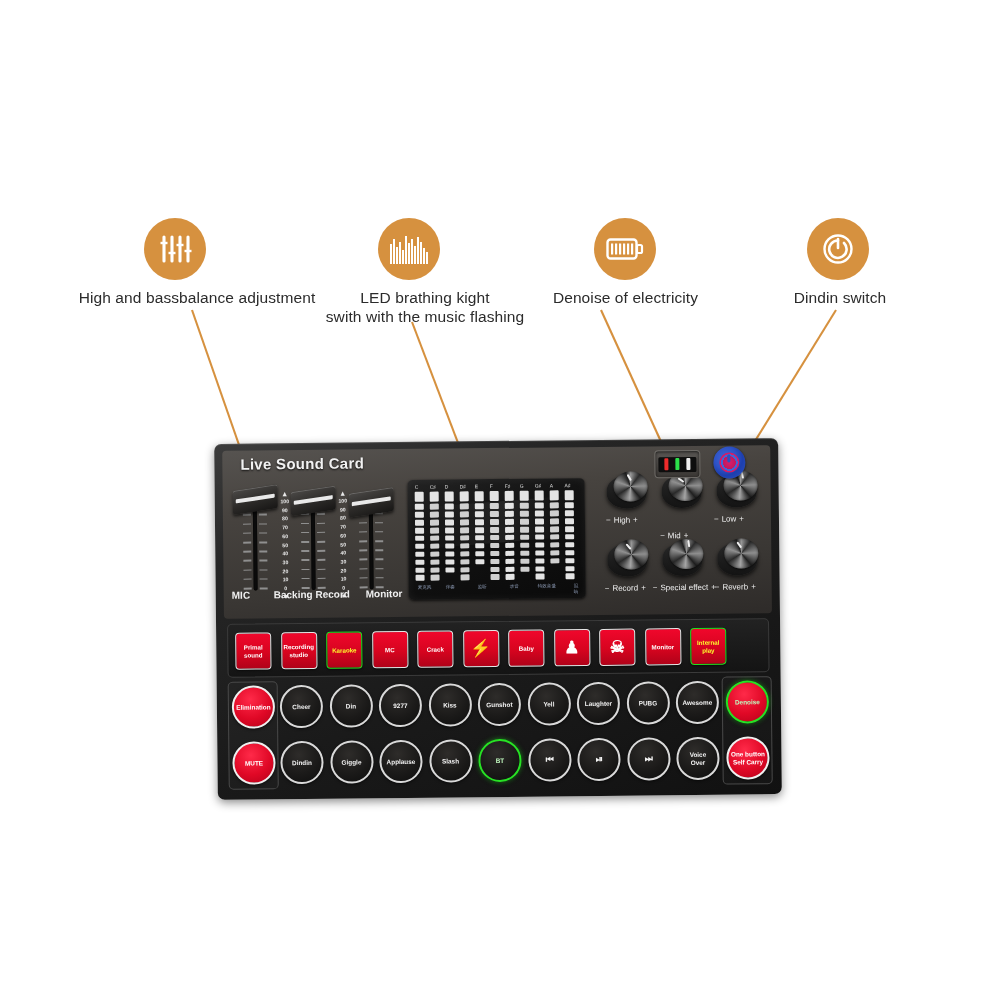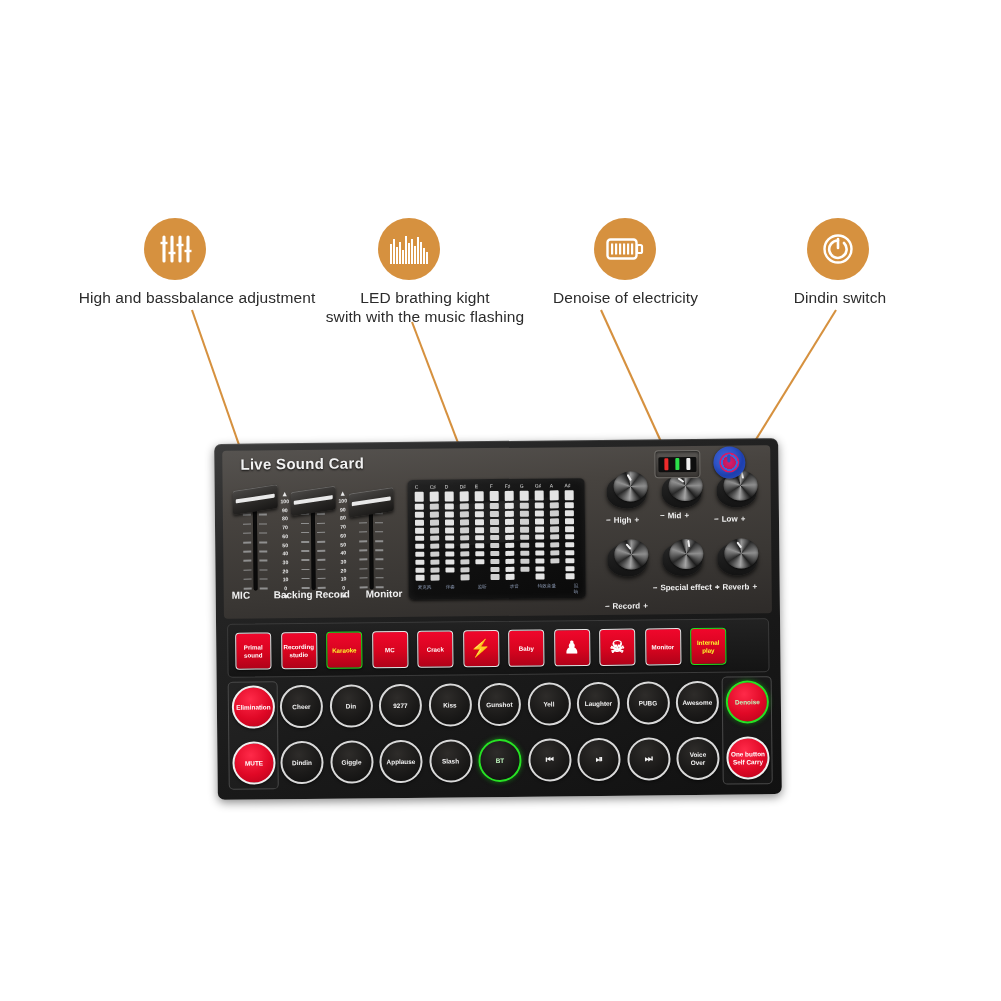--- a/index.html
+++ b/index.html
@@ -156,21 +156,21 @@
       conic-gradient(from 0deg,#9a9a9a 0deg,#2e2e2e 38deg,#8e8e8e 88deg,#1f1f1f 140deg,
                      #a5a5a5 185deg,#2a2a2a 238deg,#909090 290deg,#1e1e1e 340deg,#9a9a9a 360deg);
     box-shadow: inset 0 0 3px rgba(0,0,0,.6), 0 1px 2px rgba(0,0,0,.6);
   }
   .knob .mark {
     position: absolute; left: 20px; top: 1px; width: 2px; height: 7px;
     background: #efefef; border-radius: 1px; transform-origin: 1px 14px;
   }
   .knob-label {
     position: absolute;
-    color: #f0f0f0; font-size: 8px; font-weight: bold; white-space: nowrap;
+    color: #f0f0f0; font-size: 8px; font-weight: normal; white-space: nowrap;
     font-family: "Liberation Sans", sans-serif;
   }
   .knob-label em { font-style: normal; padding: 0 3px; }
 
   
   .battery-housing {
     position: absolute; left: 440px; top: 11px;
     width: 44px; height: 26px;
     background: linear-gradient(180deg,#5a5754,#3a3734);
     border: 1.5px solid #6d6a66;
@@ -647,35 +647,35 @@
             <div class="mark" style="transform: rotate(-30deg);"></div>
           </div>
         </div>
         <div class="knob-label" style="left: -4px; top: 44px;"><em>−</em><span>High</span><em>+</em></div>
         <div class="knob" style="left: 55px; top: 0px;">
           <div class="shaft"></div>
           <div class="top">
             <div class="mark" style="transform: rotate(-55deg);"></div>
           </div>
         </div>
-        <div class="knob-label" style="left: 50px; top: 40px;"><em>−</em><span>Mid</span><em>+</em></div>
+        <div class="knob-label" style="left: 50px; top: 60px;"><em>−</em><span>Mid</span><em>+</em></div>
         <div class="knob" style="left: 110px; top: 0px;">
           <div class="shaft"></div>
           <div class="top">
             <div class="mark" style="transform: rotate(-12deg);"></div>
           </div>
         </div>
         <div class="knob-label" style="left: 104px; top: 44px;"><em>−</em><span>Low</span><em>+</em></div>
         <div class="knob" style="left: 0px; top: 68px;">
           <div class="shaft"></div>
           <div class="top">
             <div class="mark" style="transform: rotate(-40deg);"></div>
           </div>
         </div>
-        <div class="knob-label" style="left: -6px; top: 130px;"><em>−</em><span>Record</span><em>+</em></div>
+        <div class="knob-label" style="left: -6px; top: 112px;"><em>−</em><span>Record</span><em>+</em></div>
         <div class="knob" style="left: 55px; top: 68px;">
           <div class="shaft"></div>
           <div class="top">
             <div class="mark" style="transform: rotate(-8deg);"></div>
           </div>
         </div>
         <div class="knob-label" style="left: 42px; top: 112px;"><em>−</em><span>Special effect</span><em>+</em></div>
         <div class="knob" style="left: 110px; top: 68px;">
           <div class="shaft"></div>
           <div class="top">

